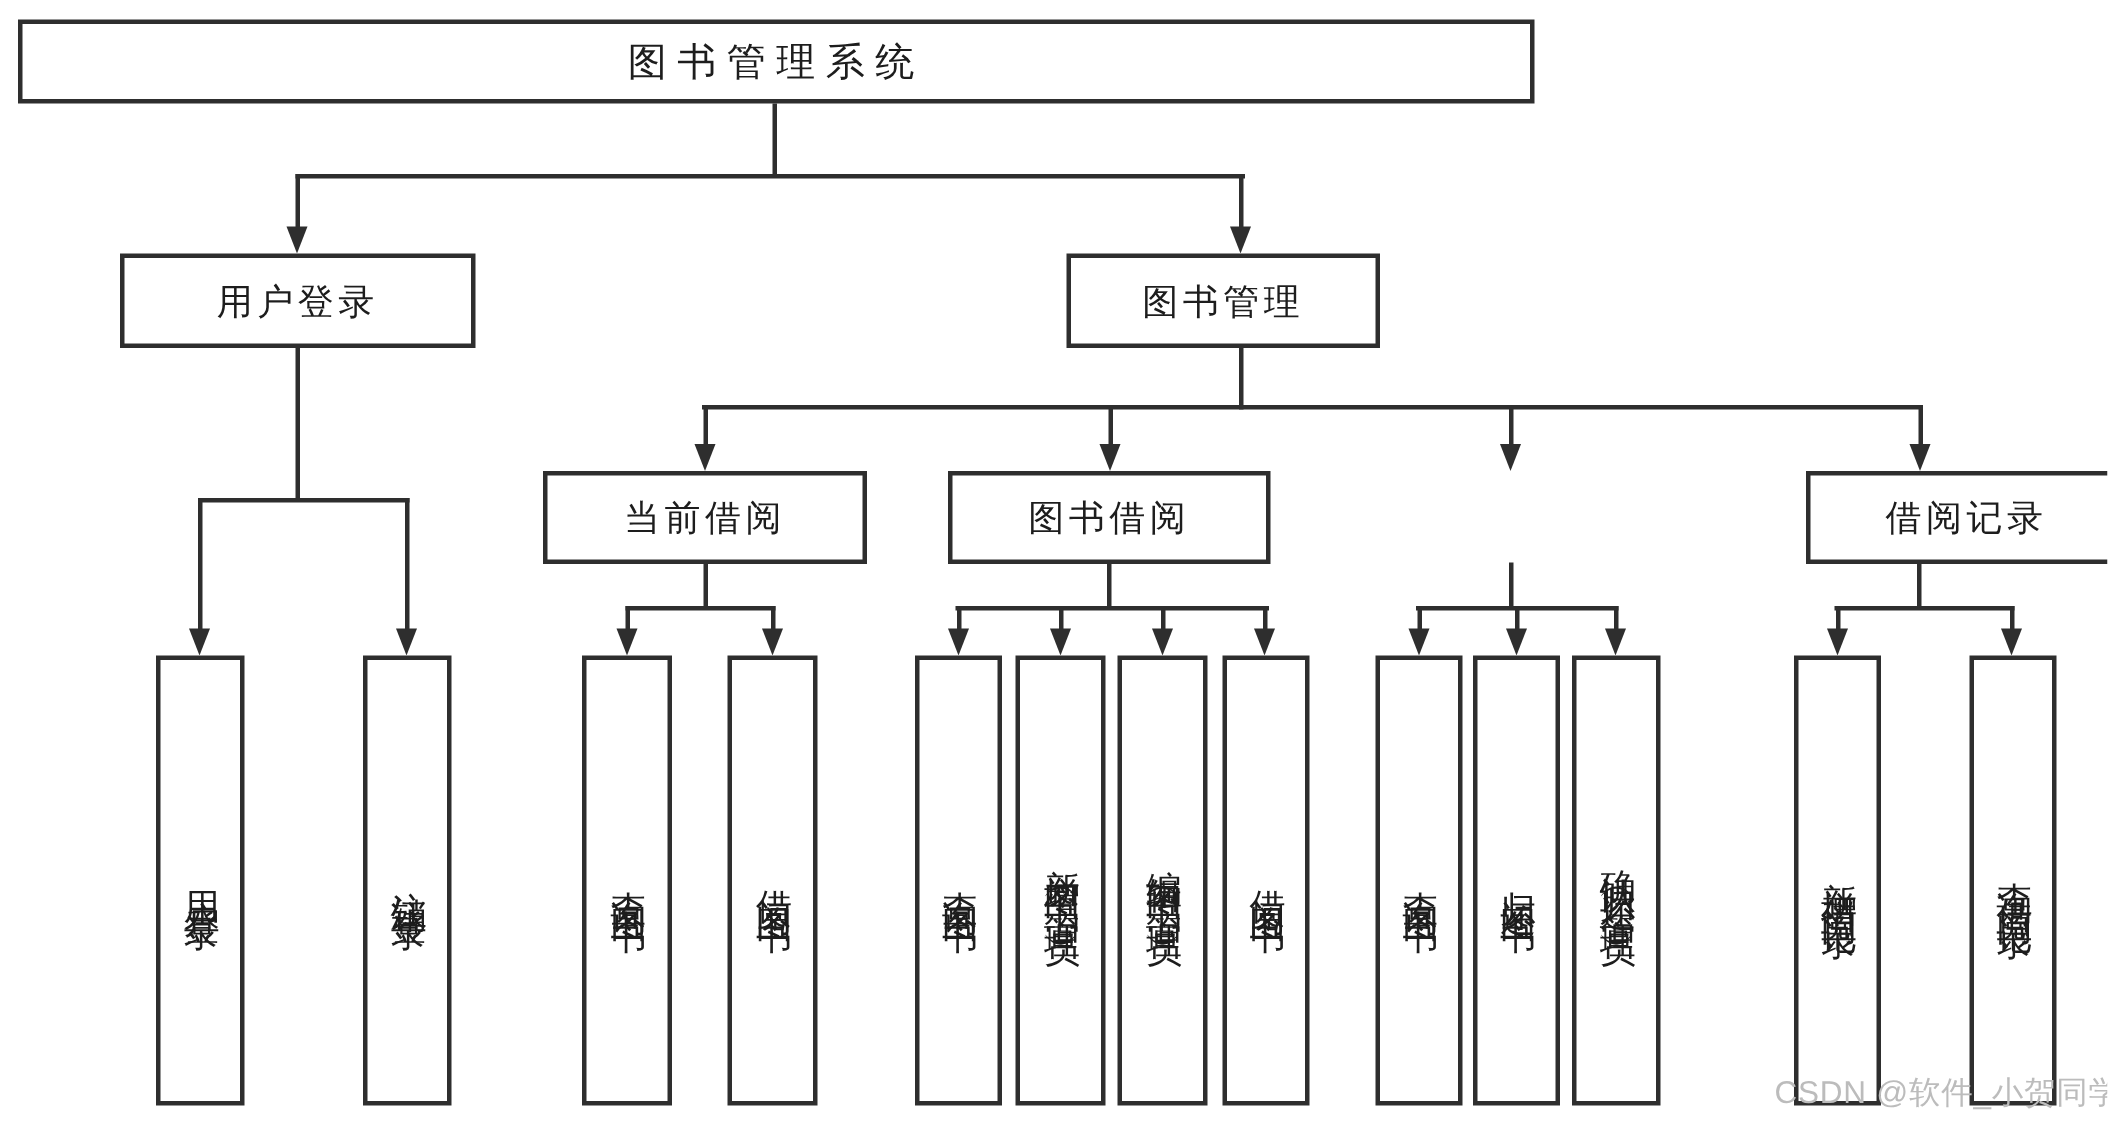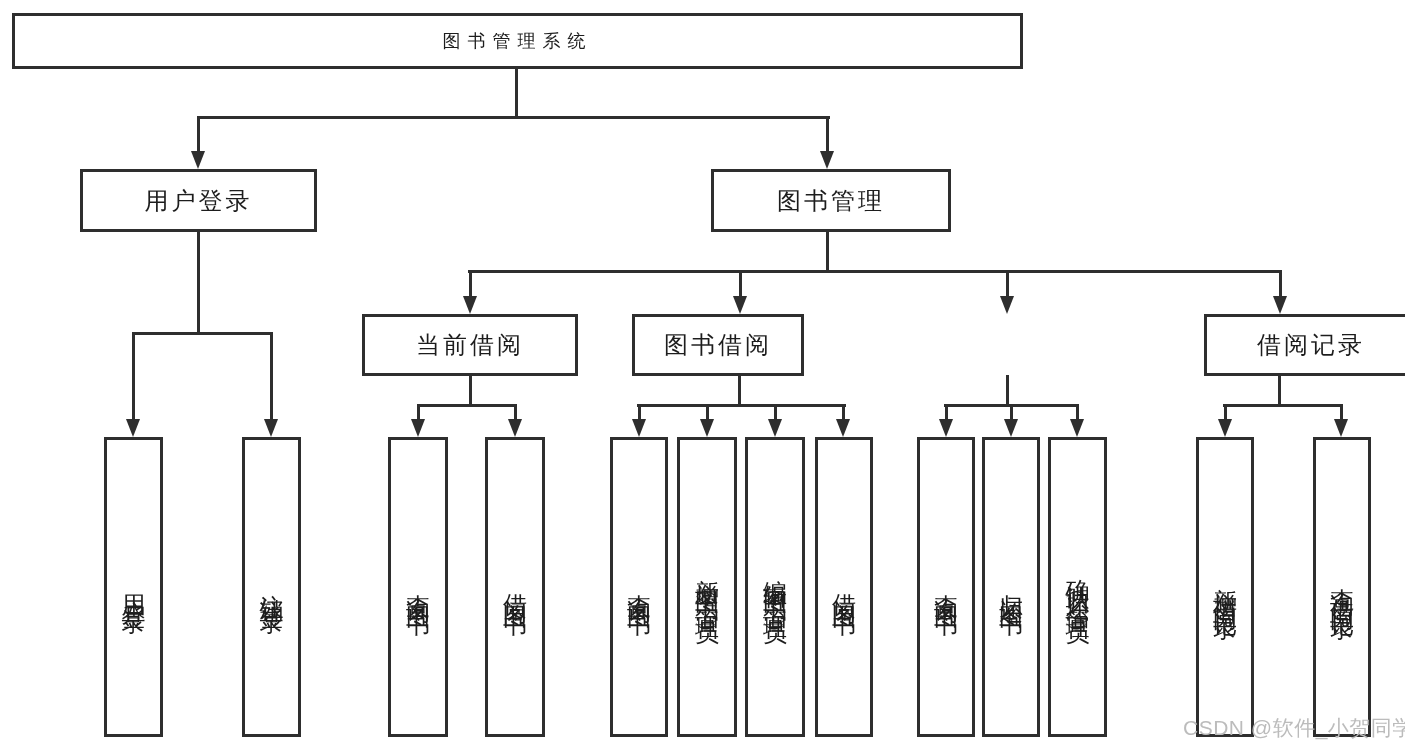--- a/index.html
+++ b/index.html
@@ -6,21 +6,21 @@
   .canvas{
     position:relative;width:1405px;height:747px;background:#ffffff;overflow:hidden;
     font-family:"Liberation Sans","DejaVu Sans",sans-serif;
   }
   .box{
     position:absolute;box-sizing:border-box;background:#ffffff;
     border:3px solid #2e2e2e;display:flex;align-items:center;justify-content:center;
     z-index:2;
   }
   .hlabel{font-size:24px;letter-spacing:3px;color:#1d1d1d;white-space:nowrap;}
-  .root-label{font-size:18px;letter-spacing:7px;}
+  .root-label{font-size:26px;letter-spacing:7px;}
   .vlabel{
     position:absolute;top:50%;left:50%;transform:translate(-50%,-50%);
     writing-mode:vertical-rl;text-orientation:mixed;
     font-size:24px;letter-spacing:6px;color:#1d1d1d;white-space:nowrap;
   }
   .line{position:absolute;background:#2e2e2e;z-index:1;}
   .arrow{
     position:absolute;width:0;height:0;z-index:1;
     border-left:7px solid transparent;border-right:7px solid transparent;
     border-top:18px solid #2e2e2e;
@@ -35,28 +35,28 @@
 
 <div class="canvas">
 
   <div class="box" style="left:12px;top:13px;width:1011px;height:56px">
     <span class="hlabel root-label">图书管理系统</span>
   </div>
 
   <div class="box" style="left:80px;top:169px;width:237px;height:63px">
     <span class="hlabel">用户登录</span>
   </div>
-  <div class="box" style="left:711px;top:169px;width:240px;height:63px">
+  <div class="box" style="left:711px;top:169px;width:209px;height:63px">
     <span class="hlabel">图书管理</span>
   </div>
 
   <div class="box" style="left:362px;top:314px;width:216px;height:62px">
     <span class="hlabel">当前借阅</span>
   </div>
-  <div class="box" style="left:632px;top:314px;width:172px;height:62px">
+  <div class="box" style="left:632px;top:314px;width:215px;height:62px">
     <span class="hlabel">图书借阅</span>
   </div>
   <div class="box" style="left:1204px;top:314px;width:214px;height:62px">
     <span class="hlabel">借阅记录</span>
   </div>
 
   <div class="box" style="left:104px;top:437px;width:59px;height:300px">
     <span class="vlabel">用户登录</span>
   </div>
   <div class="box" style="left:242px;top:437px;width:59px;height:300px">

